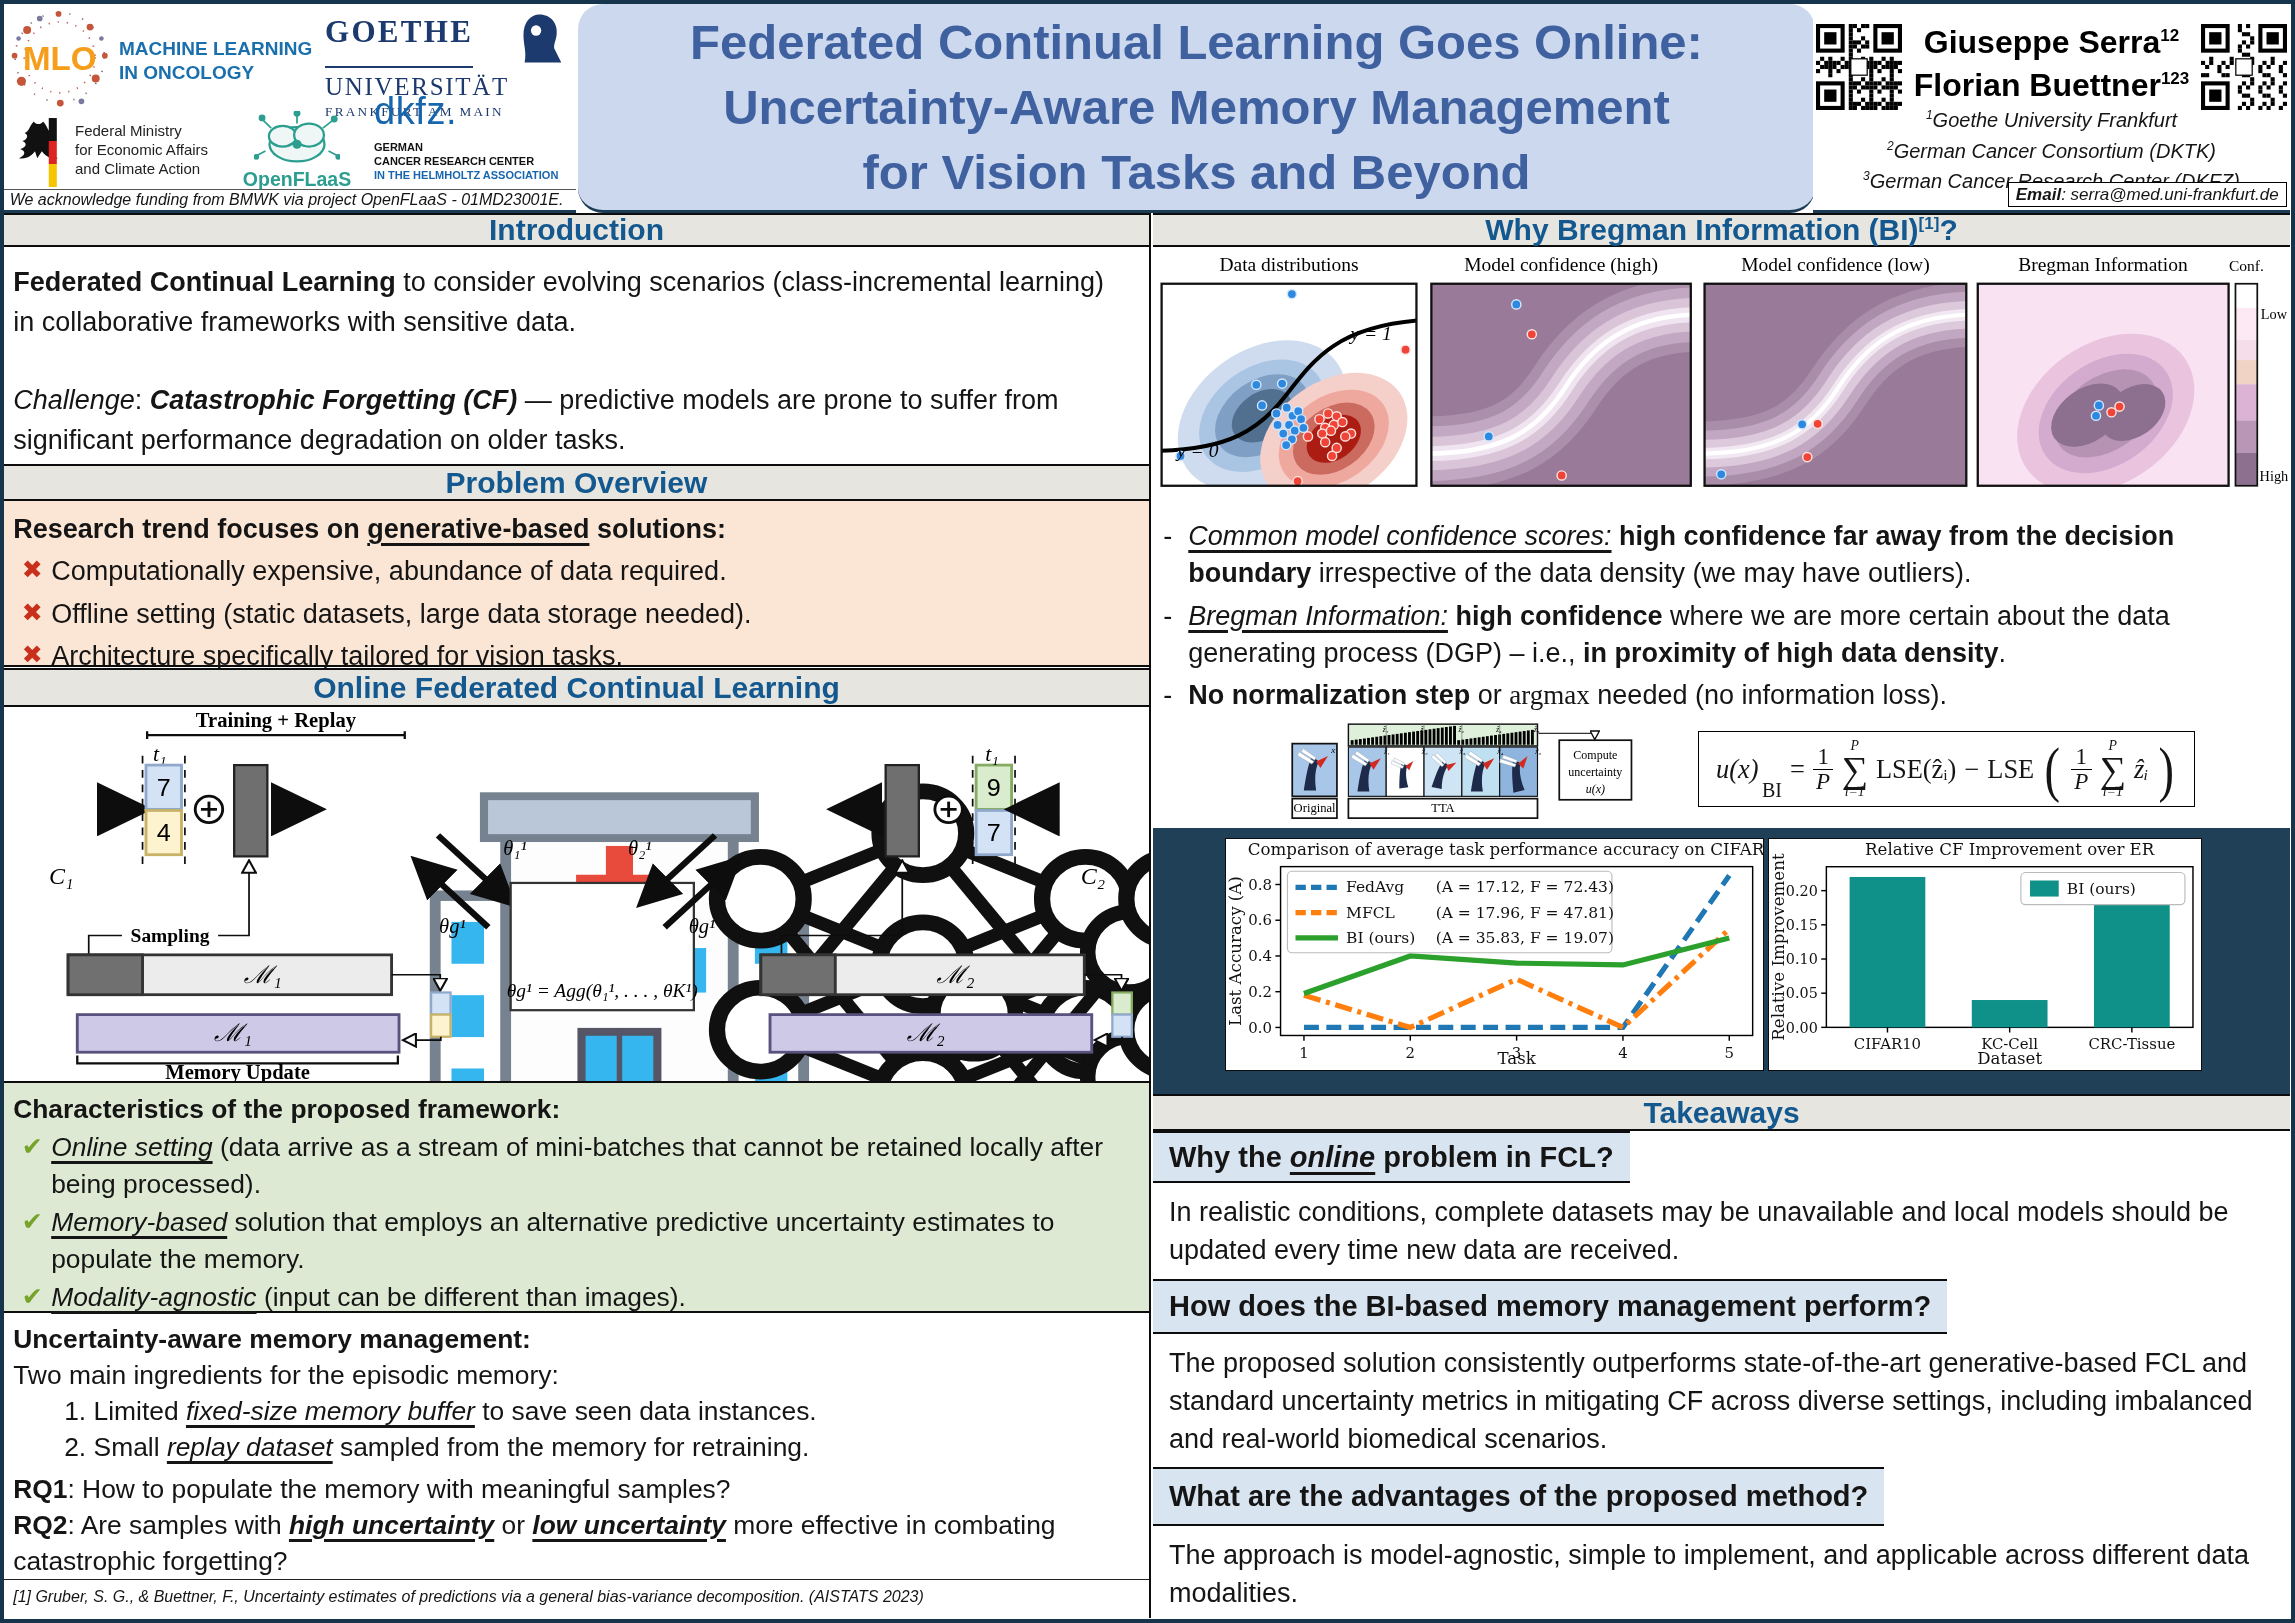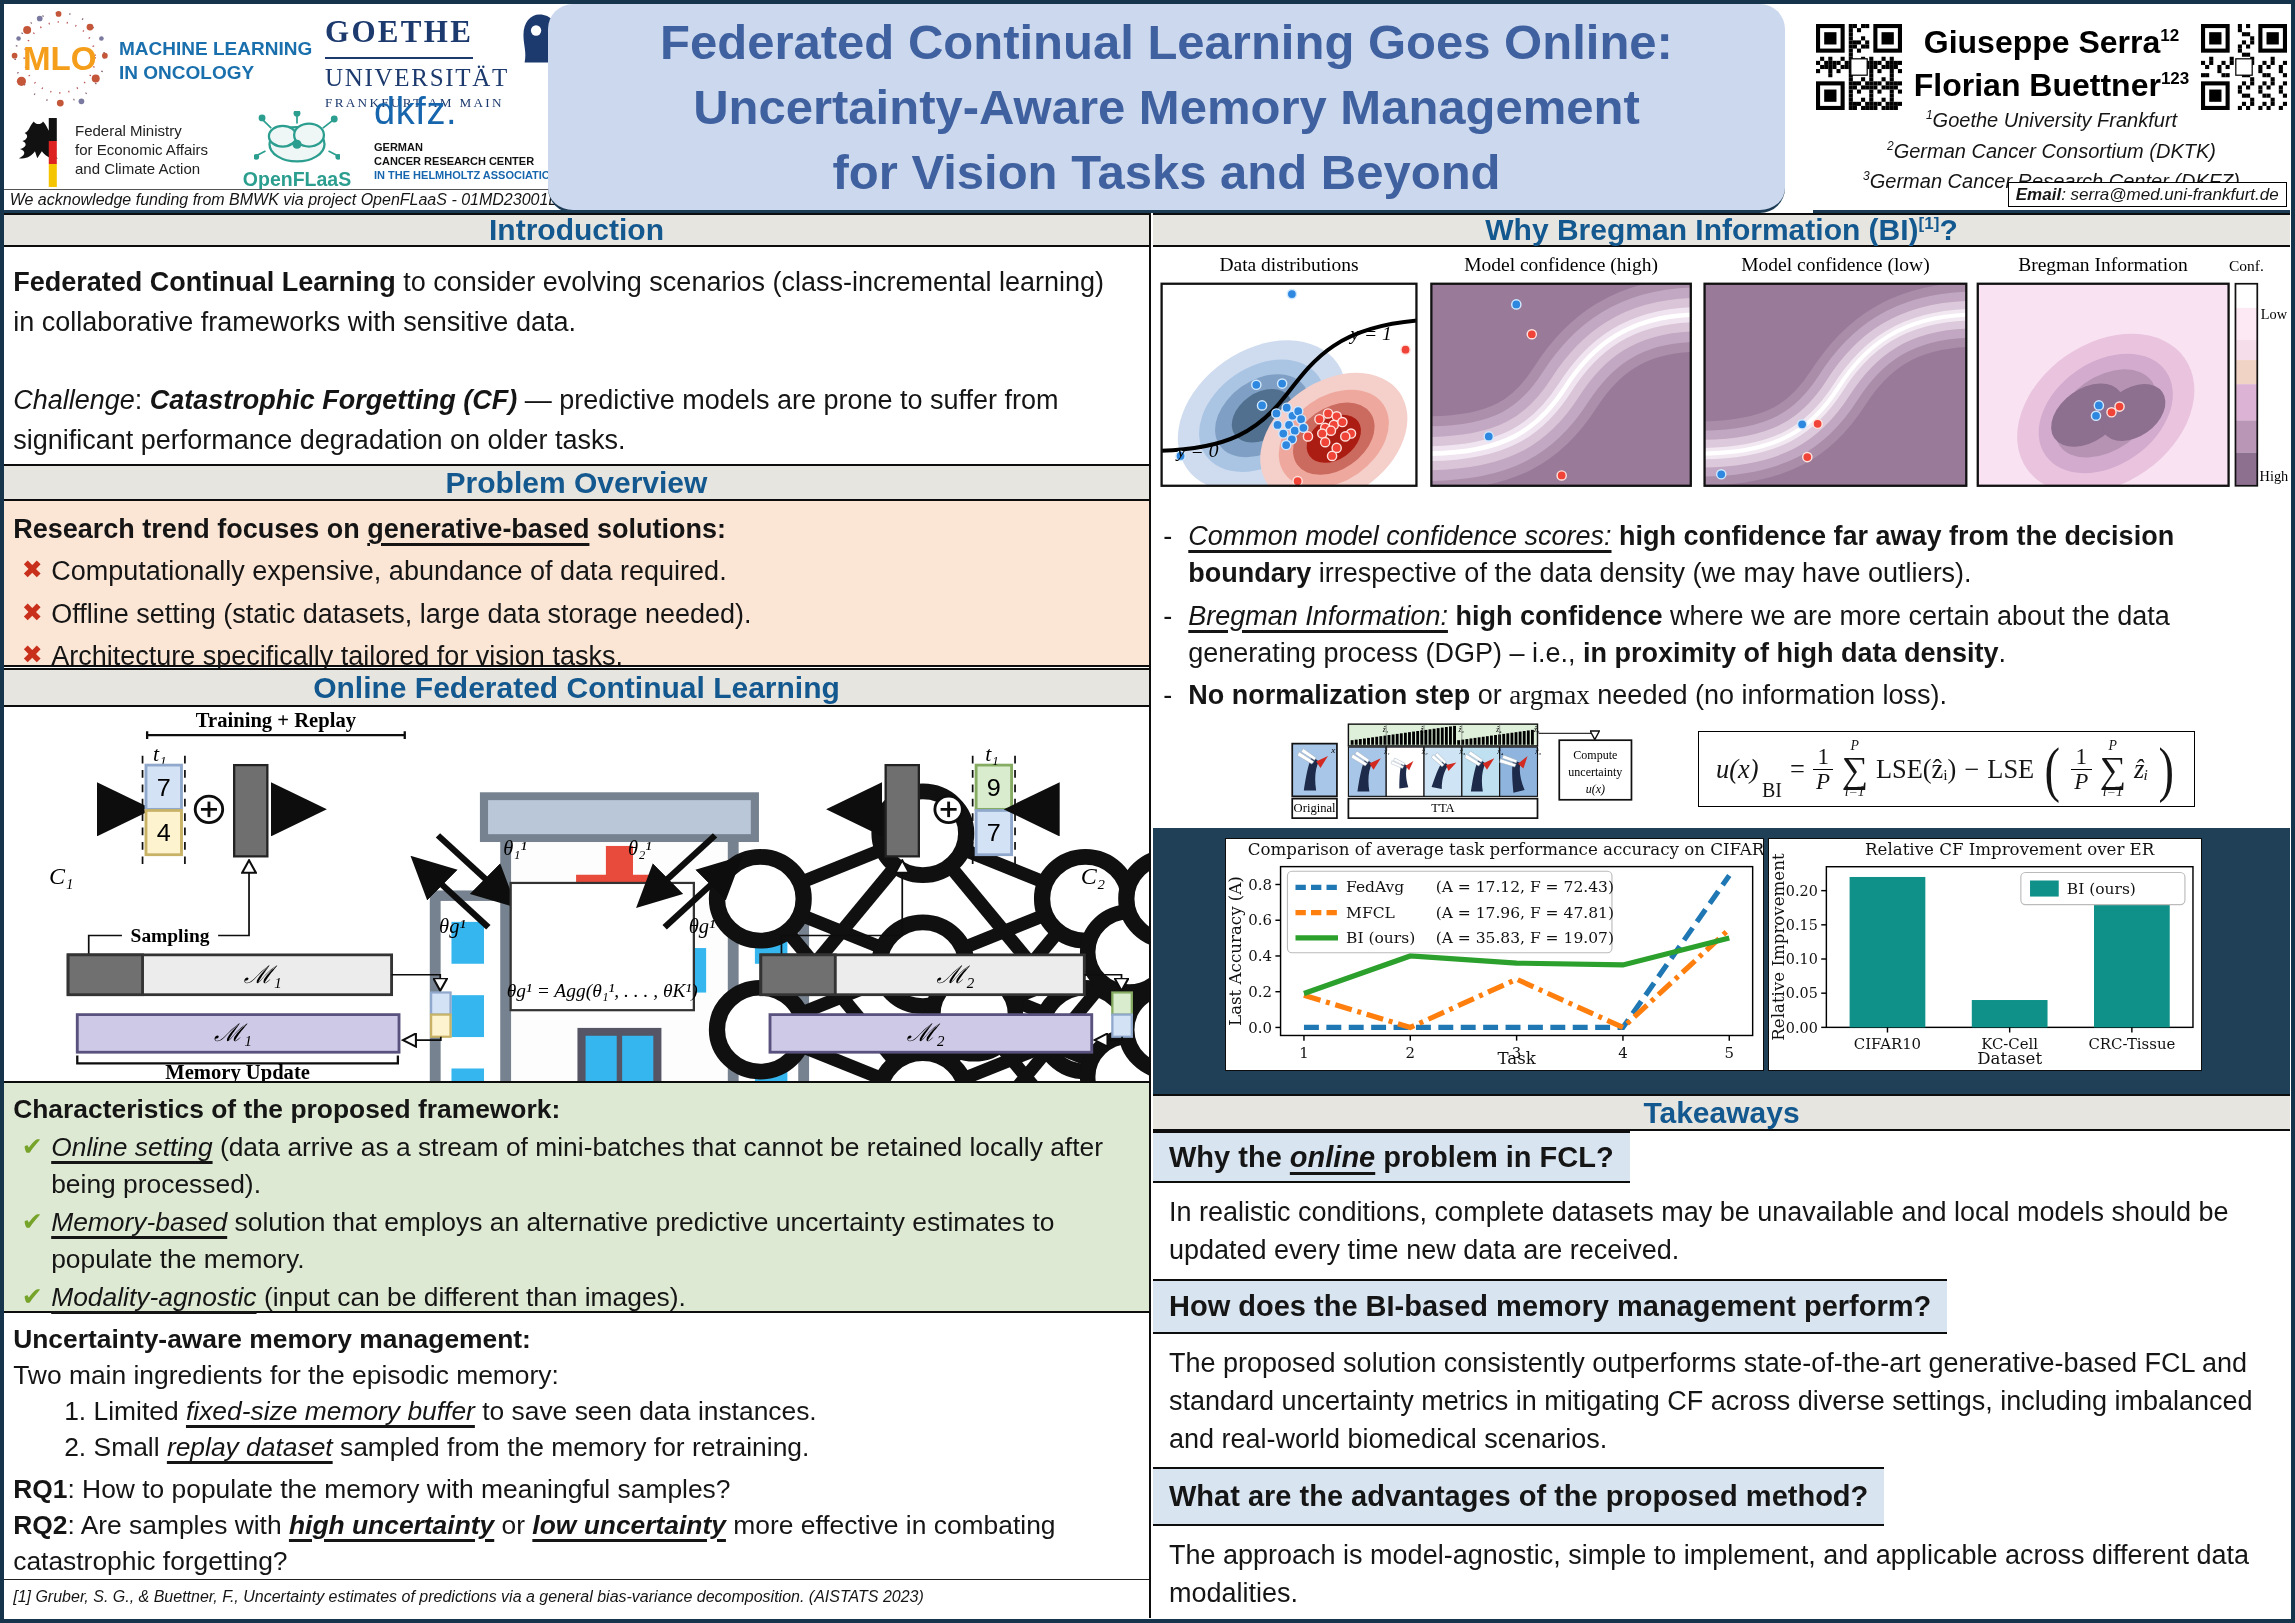--- a/index.html
+++ b/index.html
@@ -4,26 +4,26 @@
 <style>
   html,body{margin:0;padding:0;background:#666;}
   #poster{position:relative;width:2295px;height:1623px;background:#fff;
     font-family:"Liberation Sans",sans-serif;color:#151515;
     border:4.6px solid #16354d;box-sizing:border-box;overflow:hidden;}
   .abs{position:absolute;box-sizing:border-box;}
 
   
   .hdr{top:0;height:209px;border-bottom:3.4px solid #1c3c55;}
   .hdr-logos{left:0;width:572px;background:#fff;}
-  .hdr-title{left:544px;width:1237px;background:#ccd8ee;display:flex;align-items:center;justify-content:center;border-radius:25px;}
+  .hdr-title{left:574px;width:1237px;background:#ccd8ee;display:flex;align-items:center;justify-content:center;border-radius:25px;}
   .hdr-authors{left:1809px;width:477px;background:#fff;}
   .big-title{font-size:49px;font-weight:bold;color:#40619f;text-align:center;line-height:65px;}
   .mlo-caption{font-size:19px;font-weight:bold;color:#1a6fad;line-height:24px;}
   .goethe{font-family:"Liberation Serif",serif;color:#1d3a6e;}
-  .goethe .g1{font-size:31px;font-weight:bold;letter-spacing:2.3px;border-bottom:2.3px solid #1d3a6e;padding-bottom:7px;}
+  .goethe .g1{font-size:31px;font-weight:bold;letter-spacing:2.3px;border-bottom:2.3px solid #1d3a6e;padding-bottom:16px;}
   .goethe .g2{font-size:25px;letter-spacing:1.7px;margin-top:4.6px;}
   .goethe .g3{font-size:13.2px;letter-spacing:2.3px;margin-top:3.4px;}
   .dkfz-abbr{font-size:38px;font-weight:normal;color:#1766ad;letter-spacing:0.6px;}
   .dkfz-small{font-size:11px;font-weight:bold;color:#111;line-height:13.8px;}
   .dkfz-small .blue{color:#1766ad;}
   .ministry{font-size:15px;color:#222;line-height:19px;}
   .openflaas-name{color:#2b9e8f;font-weight:bold;font-size:19.5px;}
   .funding{left:0;right:0;bottom:0;height:20.7px;border-top:1.1px solid #555;
     font-style:italic;font-size:16px;padding:1.1px 5.7px;background:#fff;}
   .author-name{font-size:32px;font-weight:bold;color:#000;text-align:center;line-height:38px;}

